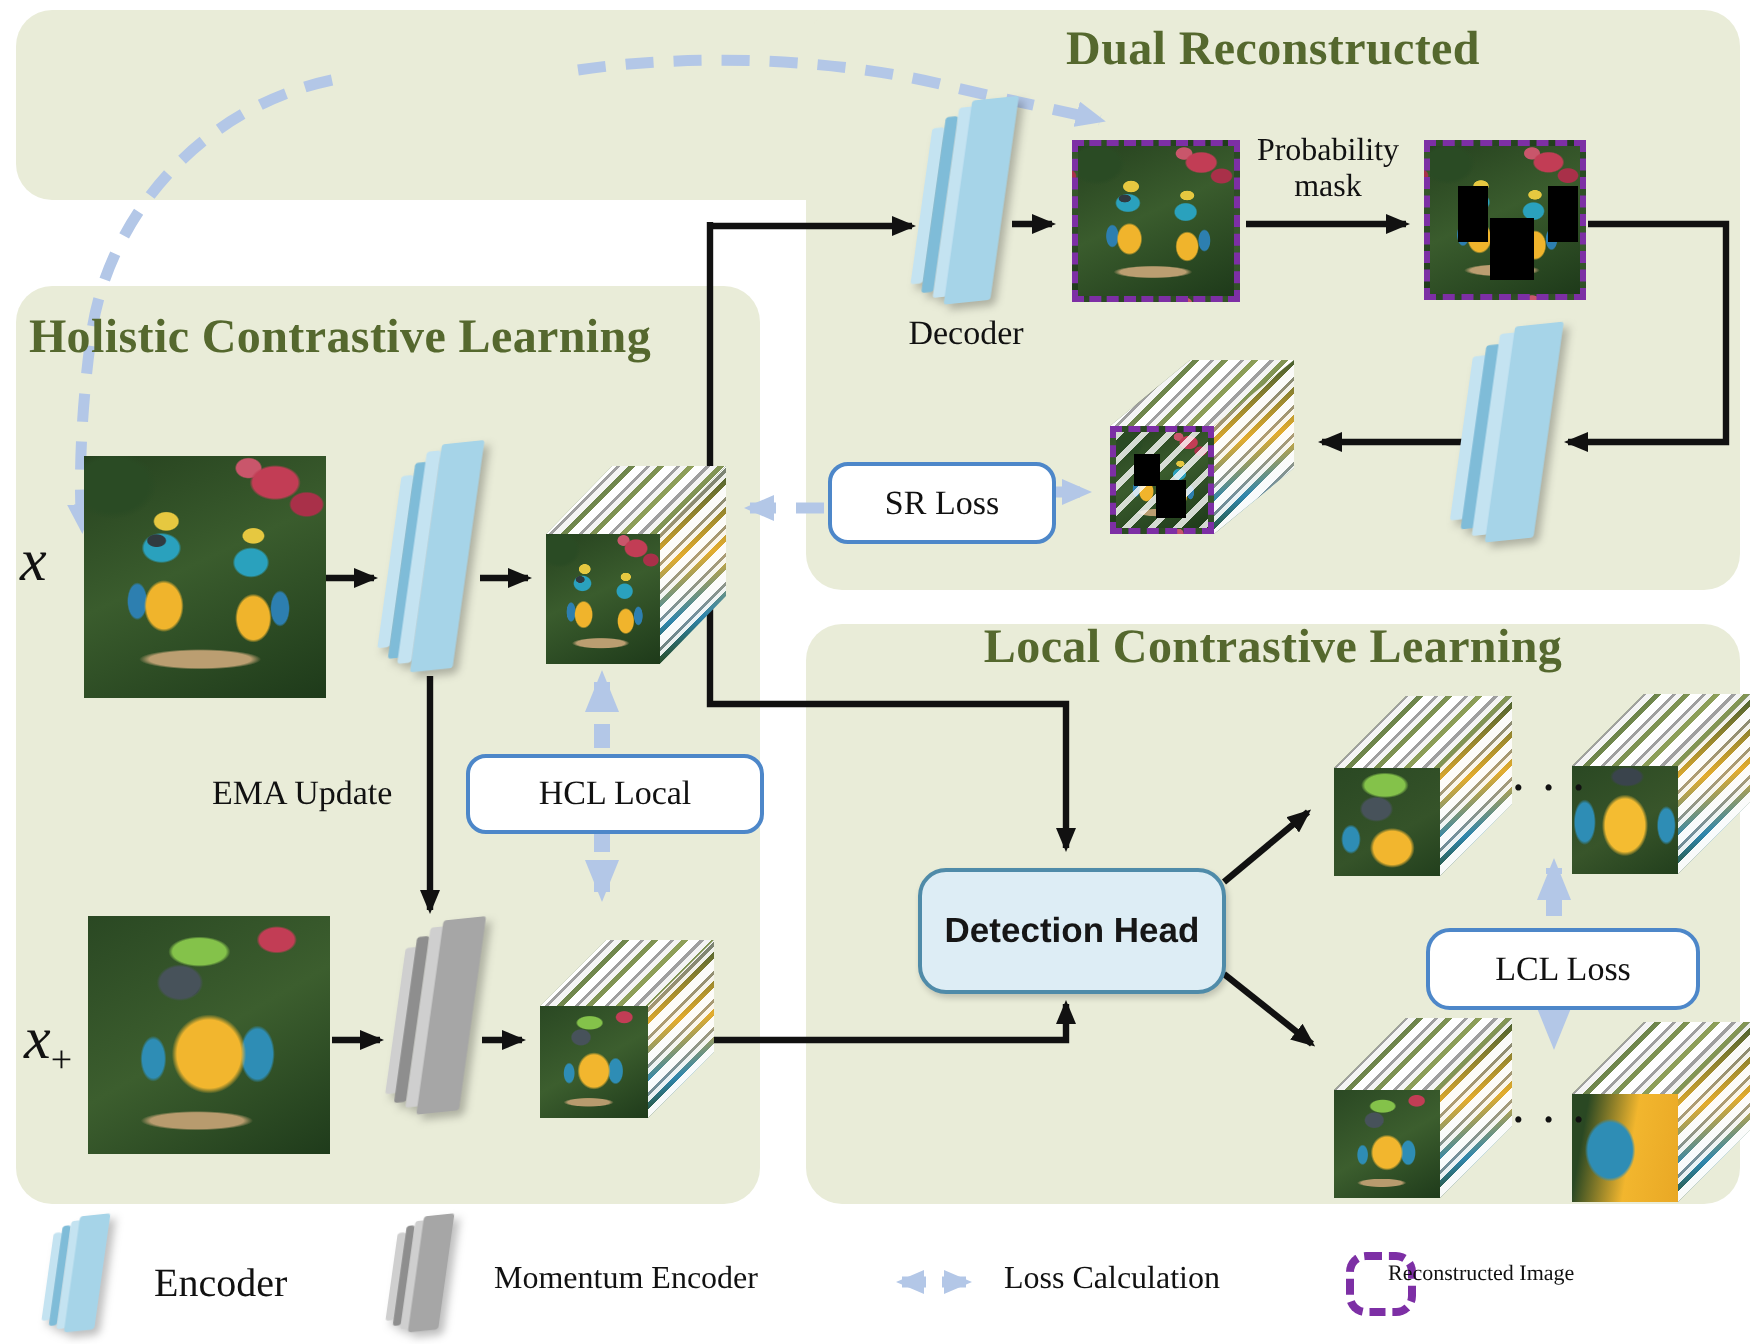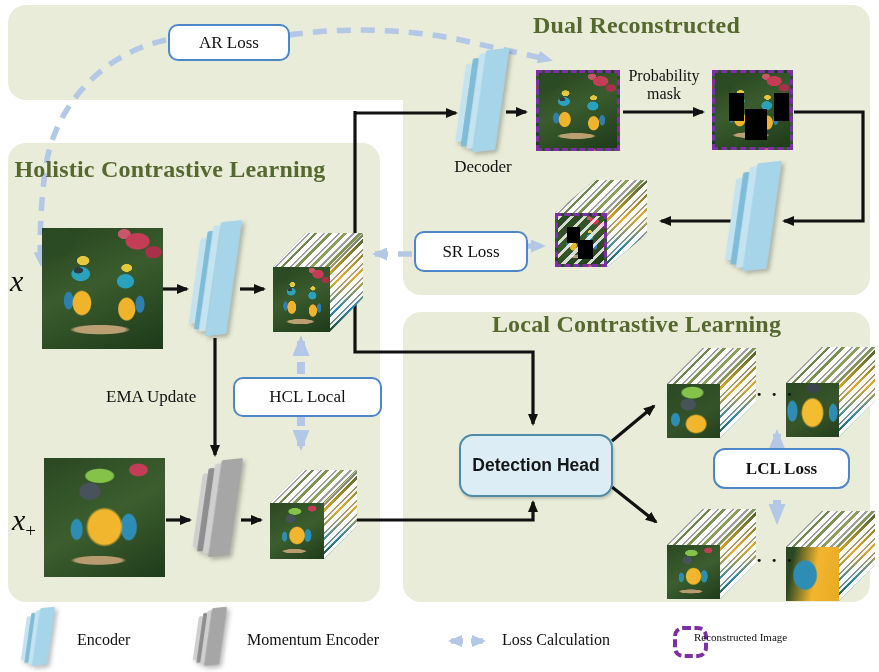--- a/index.html
+++ b/index.html
@@ -194,23 +194,20 @@
   <div class="cube" style="left:270px;top:470px;width:87px;height:89px;">
     <div class="face bars-top" style="left:0;top:0;width:87px;height:33px;clip-path:polygon(0 33px,33px 0,87px 0,54px 33px);"></div>
     <div class="face bars-side" style="left:54px;top:0;width:33px;height:89px;clip-path:polygon(0 33px,33px 0,33px 56px,0 89px);"></div>
     <div class="face sc-one" style="left:0;top:33px;width:54px;height:56px;"></div>
   </div>
 
   <div class="loss" style="left:233px;top:377px;width:145px;height:36px;">
     <span>HCL Local</span>
   </div>
 
-  <div class="loss" style="left:168px;top:24px;width:118px;height:33px;">
-    <span>AR Loss</span>
-  </div>
 
   <div class="enc blue" style="left:461px;top:50px;width:42px;height:102px;">
     <i class="l1"></i>
       <i class="l2"></i>
       <i class="l3"></i>
       <i class="l4"></i>
   </div>
   <div class="lbl" style="left:443px;top:157px;width:80px;text-align:center;font-size:17px;">Decoder</div>
 
   <div class="imgframe sc-two purple-dash el" style="left:536px;top:70px;width:84px;height:81px;"></div>
@@ -268,31 +265,31 @@
     <div class="face bars-side" style="left:53px;top:0;width:36px;height:90px;clip-path:polygon(0 36px,36px 0,36px 54px,0 90px);"></div>
     <div class="face sc-one" style="left:0;top:36px;width:53px;height:54px;"></div>
   </div>
   <div class="lbl ellipsis" style="left:756px;top:550px;">· · ·</div>
   <div class="cube" style="left:786px;top:511px;width:89px;height:90px;">
     <div class="face bars-top" style="left:0;top:0;width:89px;height:36px;clip-path:polygon(0 36px,36px 0,89px 0,53px 36px);"></div>
     <div class="face bars-side" style="left:53px;top:0;width:36px;height:90px;clip-path:polygon(0 36px,36px 0,36px 54px,0 90px);"></div>
     <div class="face sc-wing" style="left:0;top:36px;width:53px;height:54px;"></div>
   </div>
 
-  <div class="loss" style="left:713px;top:448px;width:133px;height:37px;border-radius:12px;font-weight:bold;">
+  <div class="loss" style="left:713px;top:464px;width:133px;height:37px;border-radius:12px;">
     <span>LCL Loss</span>
   </div>
 
   <div class="enc blue" style="left:24px;top:608px;width:28px;height:58px;">
     <i class="l1"></i>
       <i class="l2"></i>
       <i class="l3"></i>
       <i class="l4"></i>
   </div>
-  <div class="lbl" style="left:77px;top:631px;font-size:16px;">Encoder</div>
+  <div class="lbl" style="left:77px;top:631px;font-size:20px;">Encoder</div>
 
   <div class="enc gray" style="left:196px;top:608px;width:28px;height:58px;">
     <i class="l1"></i>
       <i class="l2"></i>
       <i class="l3"></i>
       <i class="l4"></i>
   </div>
   <div class="lbl" style="left:247px;top:631px;font-size:16px;">Momentum Encoder</div>
 
   <svg class="el" style="left:436px;top:630px;" width="64" height="22" viewBox="0 0 64 22">

